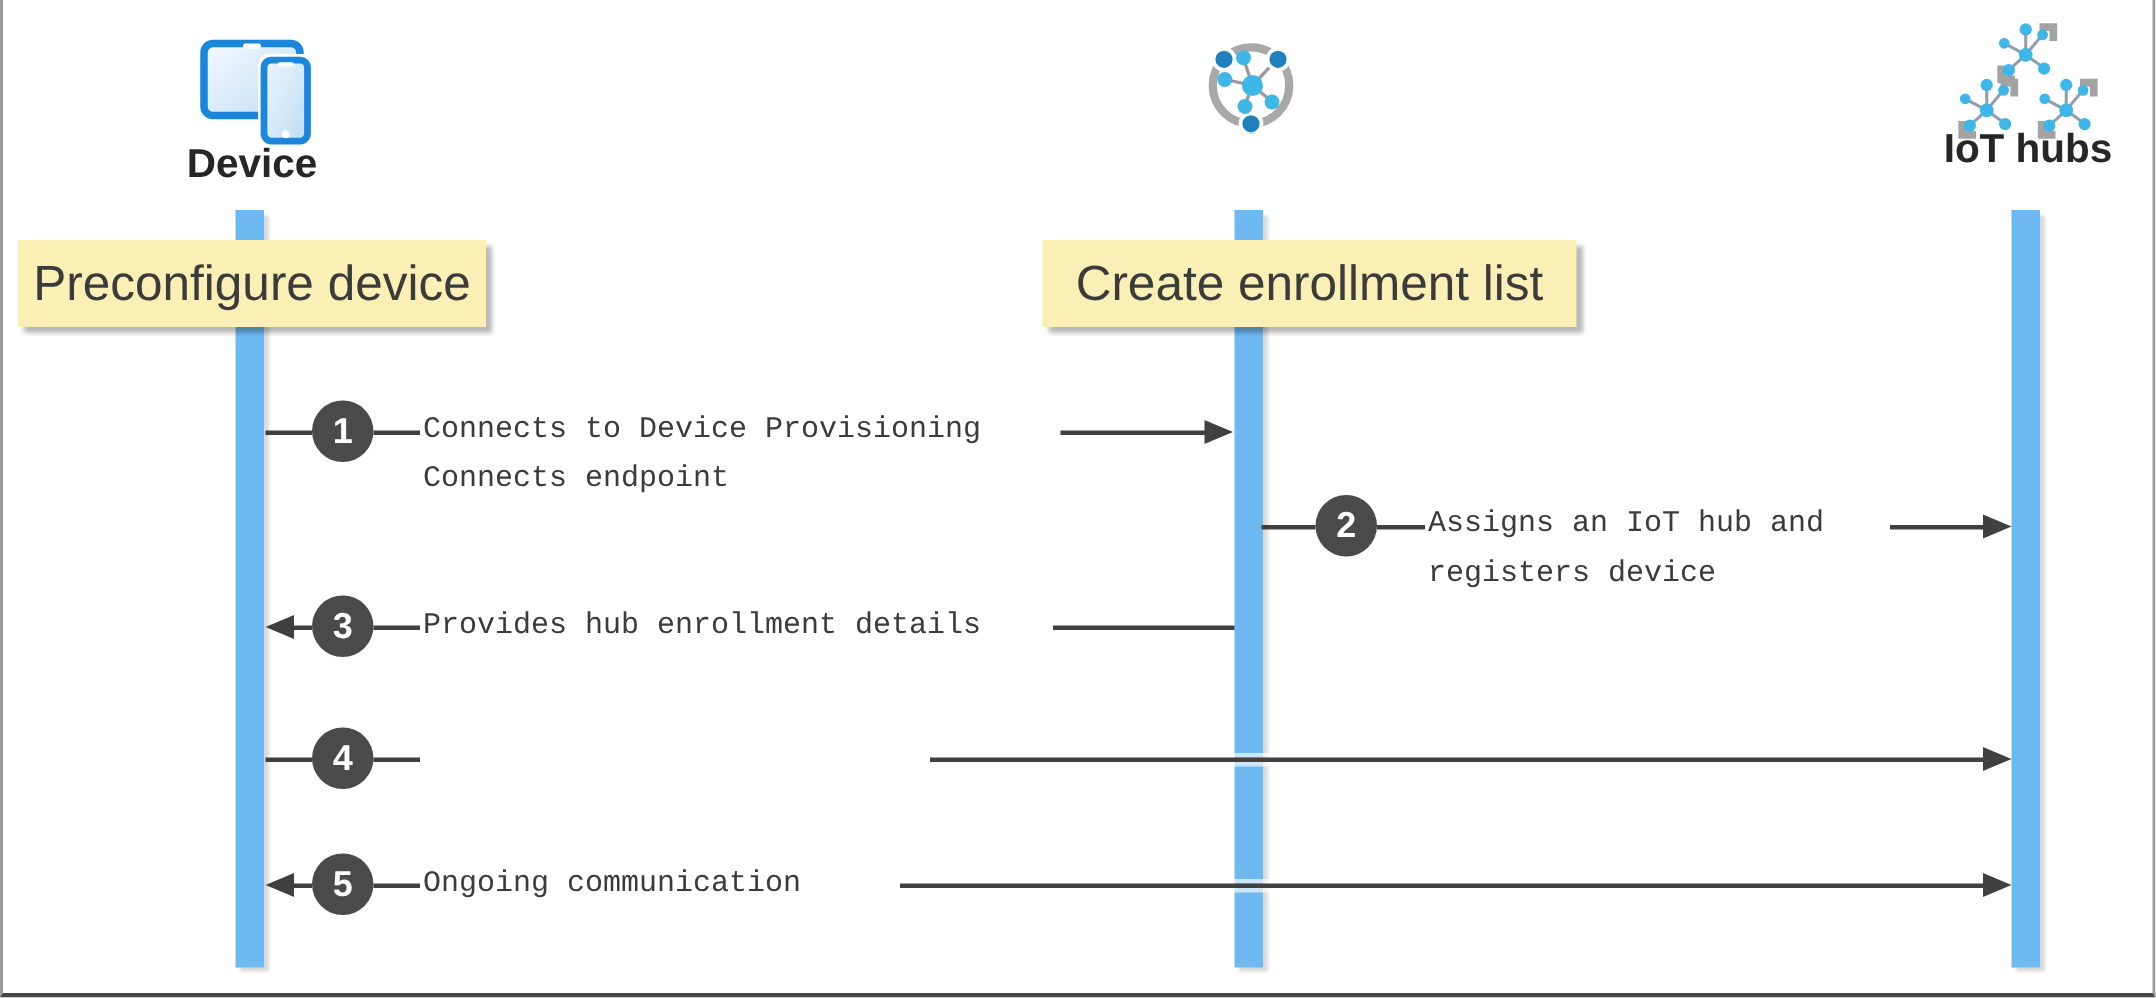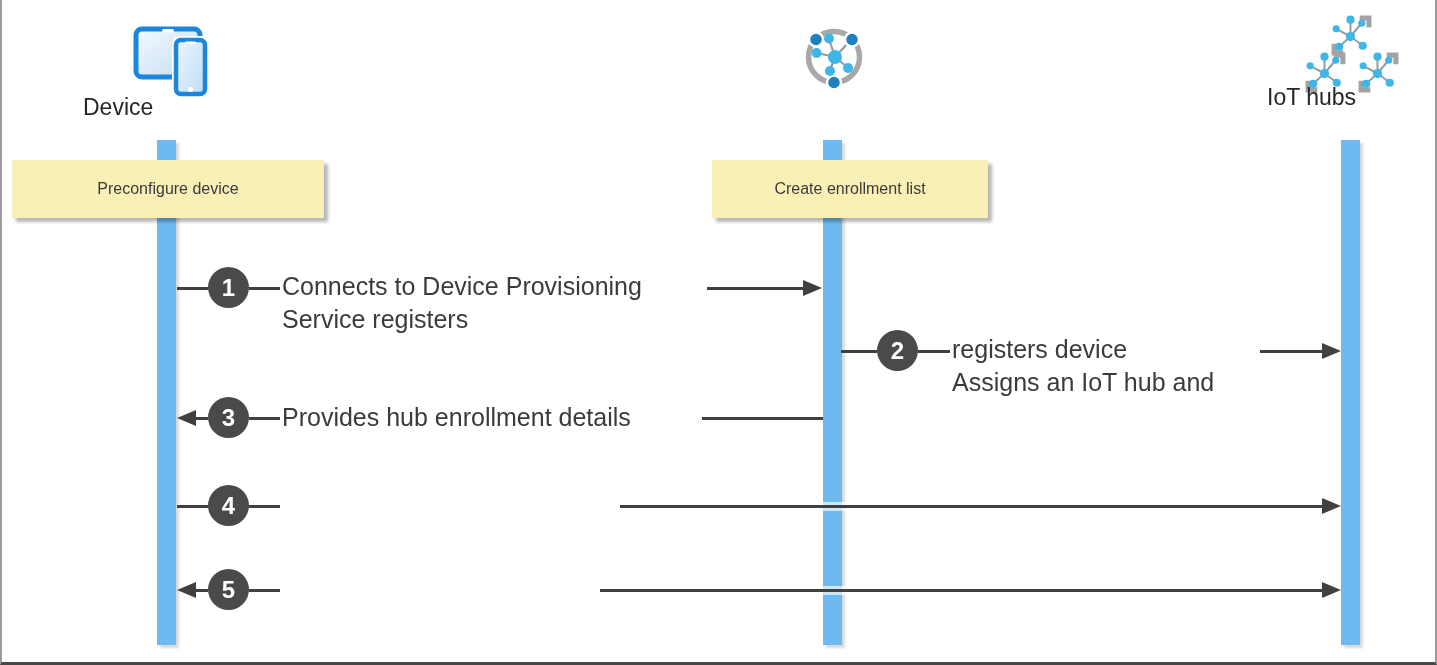--- a/index.html
+++ b/index.html
@@ -14,29 +14,29 @@
     font-family:"Liberation Sans","DejaVu Sans",sans-serif;
     overflow:hidden;
   }
   .lifeline{
     position:absolute;top:140px;height:505px;width:19px;
     background:var(--lifeline,#6FB9F1);
     box-shadow:3px 3px 2px rgba(0,0,0,0.15);
     z-index:1;
   }
   .actor-label{
-    position:absolute;width:170px;text-align:left;
-    font-size:23px;font-weight:normal;color:#262626;z-index:2;
+    position:absolute;width:170px;text-align:center;
+    font-size:27px;font-weight:bold;color:#262626;z-index:2;
   }
   .note{
     position:absolute;top:160px;height:58px;
     background:var(--note-bg,#FAF0B5);
     box-shadow:4px 4px 3px rgba(0,0,0,0.28);
     display:flex;align-items:center;justify-content:center;
-    font-size:16px;color:var(--text,#3B3B3B);
+    font-size:33px;color:var(--text,#3B3B3B);
     z-index:3;
   }
   .hline{
     position:absolute;height:3px;background:var(--arrow,#404040);z-index:2;
   }
   .halo{ box-shadow:0 3px 0 rgba(255,255,255,0.65), 0 -3px 0 rgba(255,255,255,0.65); }
   .stepnum{
     position:absolute;width:41px;height:41px;border-radius:50%;
     background:var(--step-circle,#4A4A4A);color:#ffffff;
     font-size:24px;font-weight:bold;
@@ -47,22 +47,22 @@
     position:absolute;width:0;height:0;z-index:2;
     border-top:8px solid transparent;border-bottom:8px solid transparent;
     border-left:19px solid var(--arrow,#404040);
   }
   .ah-left{
     position:absolute;width:0;height:0;z-index:2;
     border-top:8px solid transparent;border-bottom:8px solid transparent;
     border-right:19px solid var(--arrow,#404040);
   }
   .steptext{
-    position:absolute;font-size:25px;line-height:33px;
-    color:var(--text,#3B3B3B);white-space:nowrap;z-index:2;
+    position:absolute;font-size:20px;line-height:33px;
+    color:var(--text,#3B3B3B);white-space:nowrap;z-index:2;font-family:Liberation Mono, monospace;
   }
   .icon{position:absolute;z-index:2;}
 </style>
 </head>
 <body>
 
 <div class="canvas">
 
   <div class="lifeline" style="left:155px"></div>
   <div class="lifeline" style="left:821px"></div>
@@ -170,38 +170,38 @@
         <circle cx="21" cy="6.5" r="4"></circle>
       <circle cx="7" cy="15.5" r="3.5"></circle>
         <circle cx="10" cy="33" r="4"></circle>
       <circle cx="33" cy="32" r="4"></circle>
         <circle cx="32" cy="10" r="3.5"></circle>
     </g>
   </svg>
   <div class="actor-label" style="left:1265px;top:84px">IoT hubs</div>
 
   <div class="note" style="left:10px;width:312px">Preconfigure device</div>
-  <div class="note" style="left:710px;width:276px">Create enrollment list</div>
+  <div class="note" style="left:693px;width:356px">Create enrollment list</div>
 
   <div class="hline" style="left:175px;top:287px;width:31px"></div>
   <div class="stepnum" style="left:206px;top:267px">1</div>
   <div class="hline" style="left:247px;top:287px;width:31px"></div>
   <div class="steptext" style="left:280px;top:270px">
     <div>Connects to Device Provisioning</div>
-    <div>Service registers</div>
+    <div>Connects endpoint</div>
   </div>
   <div class="hline" style="left:705px;top:287px;width:97px"></div>
   <div class="ah-right" style="left:801px;top:280px"></div>
 
   <div class="hline" style="left:839px;top:350px;width:36px"></div>
   <div class="stepnum" style="left:875px;top:330px">2</div>
   <div class="hline" style="left:916px;top:350px;width:32px"></div>
   <div class="steptext" style="left:950px;top:333px">
+    <div>Assigns an IoT hub and</div>
     <div>registers device</div>
-    <div>Assigns an IoT hub and</div>
   </div>
   <div class="hline" style="left:1258px;top:350px;width:62px"></div>
   <div class="ah-right" style="left:1320px;top:343px"></div>
 
   <div class="ah-left" style="left:175px;top:410px"></div>
   <div class="hline" style="left:193px;top:417px;width:13px"></div>
   <div class="stepnum" style="left:206px;top:397px">3</div>
   <div class="hline" style="left:247px;top:417px;width:31px"></div>
   <div class="steptext" style="left:280px;top:401px">
     <div>Provides hub enrollment details</div>
@@ -211,16 +211,19 @@
   <div class="hline" style="left:175px;top:505px;width:31px"></div>
   <div class="stepnum" style="left:206px;top:485px">4</div>
   <div class="hline" style="left:247px;top:505px;width:31px"></div>
   <div class="hline halo" style="left:618px;top:505px;width:702px"></div>
   <div class="ah-right" style="left:1320px;top:498px"></div>
 
   <div class="ah-left" style="left:175px;top:582px"></div>
   <div class="hline" style="left:193px;top:589px;width:13px"></div>
   <div class="stepnum" style="left:206px;top:569px">5</div>
   <div class="hline" style="left:247px;top:589px;width:31px"></div>
+  <div class="steptext" style="left:280px;top:573px">
+    <div>Ongoing communication</div>
+  </div>
   <div class="hline halo" style="left:598px;top:589px;width:722px"></div>
   <div class="ah-right" style="left:1320px;top:582px"></div>
 
 </div>
 
 </body></html>

